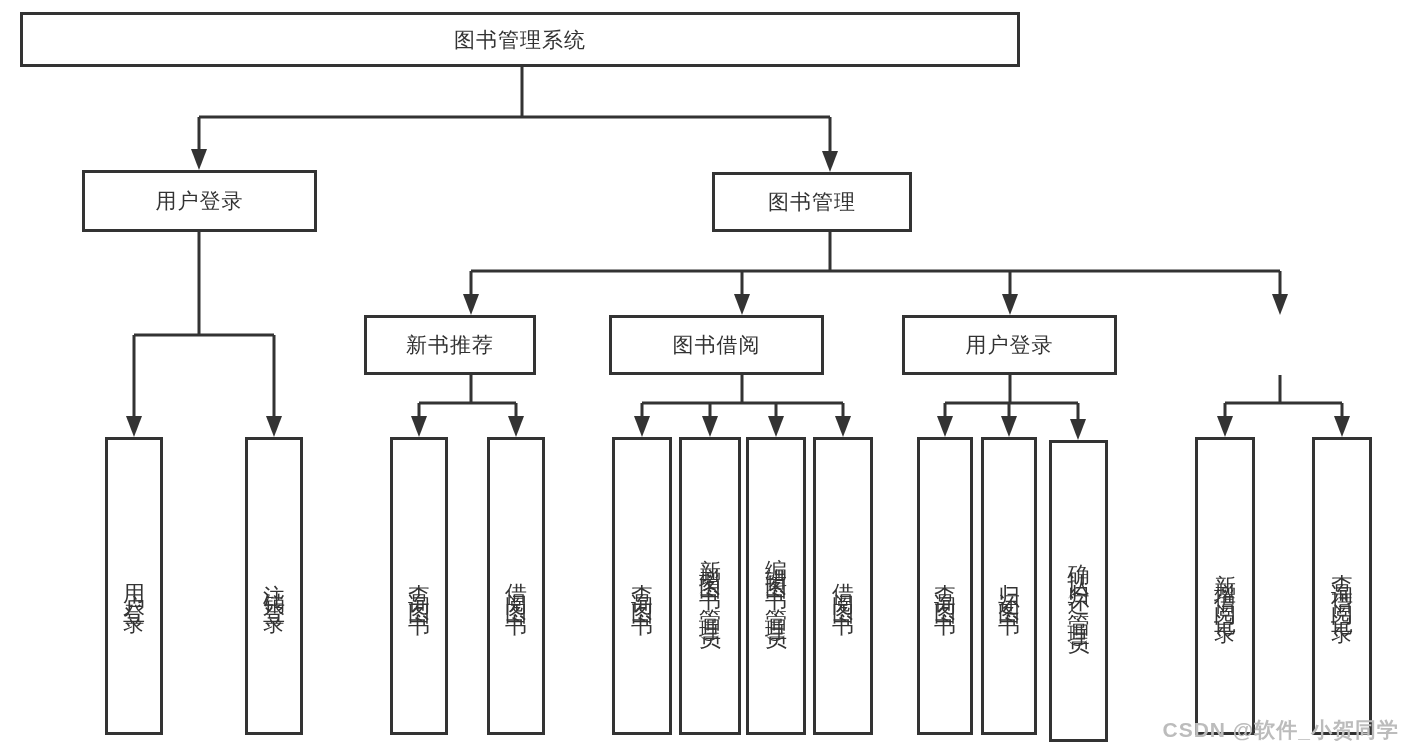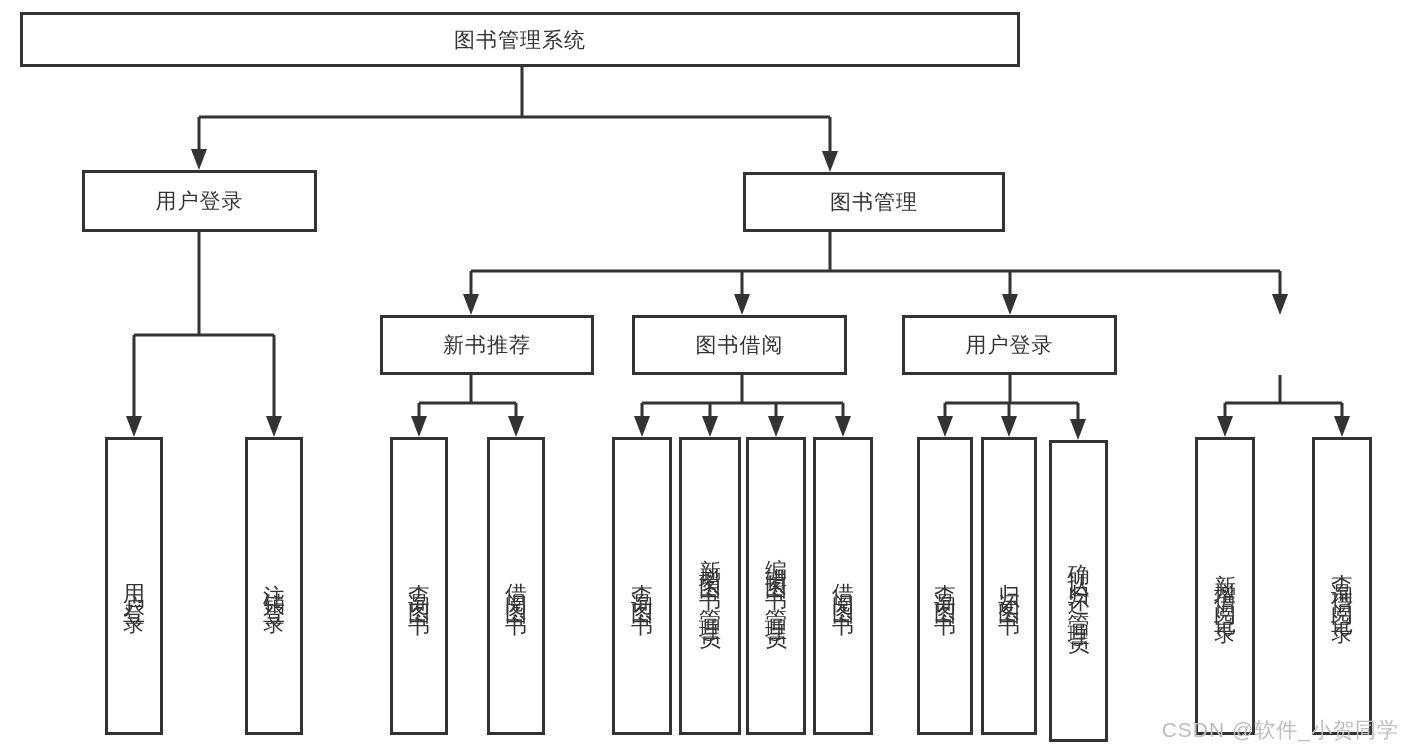--- a/index.html
+++ b/index.html
@@ -56,20 +56,21 @@
   }
   .watermark {
     position: absolute;
     right: 6px;
     bottom: 3px;
     font-size: 21px;
     color: #bcbcbc;
     letter-spacing: 1px;
     z-index: 5;
     pointer-events: none;
+    font-weight: bold;
   }
 </style>
 </head>
 <body>
 
 <div class="canvas">
 
   <svg class="connectors" viewBox="0 0 1405 747" xmlns="http://www.w3.org/2000/svg">
     <defs>
       <polygon id="ah" class="head" points="-8,-21 8,-21 0,0"></polygon>
@@ -123,28 +124,28 @@
     </g>
   </svg>
 
   <div class="box h" style="left:20px; top:12px; width:1000px; height:55px;">
     <span>图书管理系统</span>
   </div>
 
   <div class="box h" style="left:82px; top:170px; width:235px; height:62px;">
     <span>用户登录</span>
   </div>
-  <div class="box h" style="left:712px; top:172px; width:262px; height:60px;margin-left:31px;">
+  <div class="box h" style="left:712px; top:172px; width:200px; height:60px;">
     <span>图书管理</span>
   </div>
 
-  <div class="box h" style="left:364px; top:315px; width:214px; height:60px;margin-left:16px;">
+  <div class="box h" style="left:364px; top:315px; width:172px; height:60px;">
     <span>新书推荐</span>
   </div>
-  <div class="box h" style="left:632px; top:315px; width:215px; height:60px;">
+  <div class="box h" style="left:609px; top:315px; width:215px; height:60px;">
     <span>图书借阅</span>
   </div>
   <div class="box h" style="left:902px; top:315px; width:215px; height:60px;">
     <span>用户登录</span>
   </div>
 
   <div class="box v" style="left:105px; top:437px; width:58px; height:298px;">
     <span>用户登录</span>
   </div>
   <div class="box v" style="left:245px; top:437px; width:58px; height:298px;">

